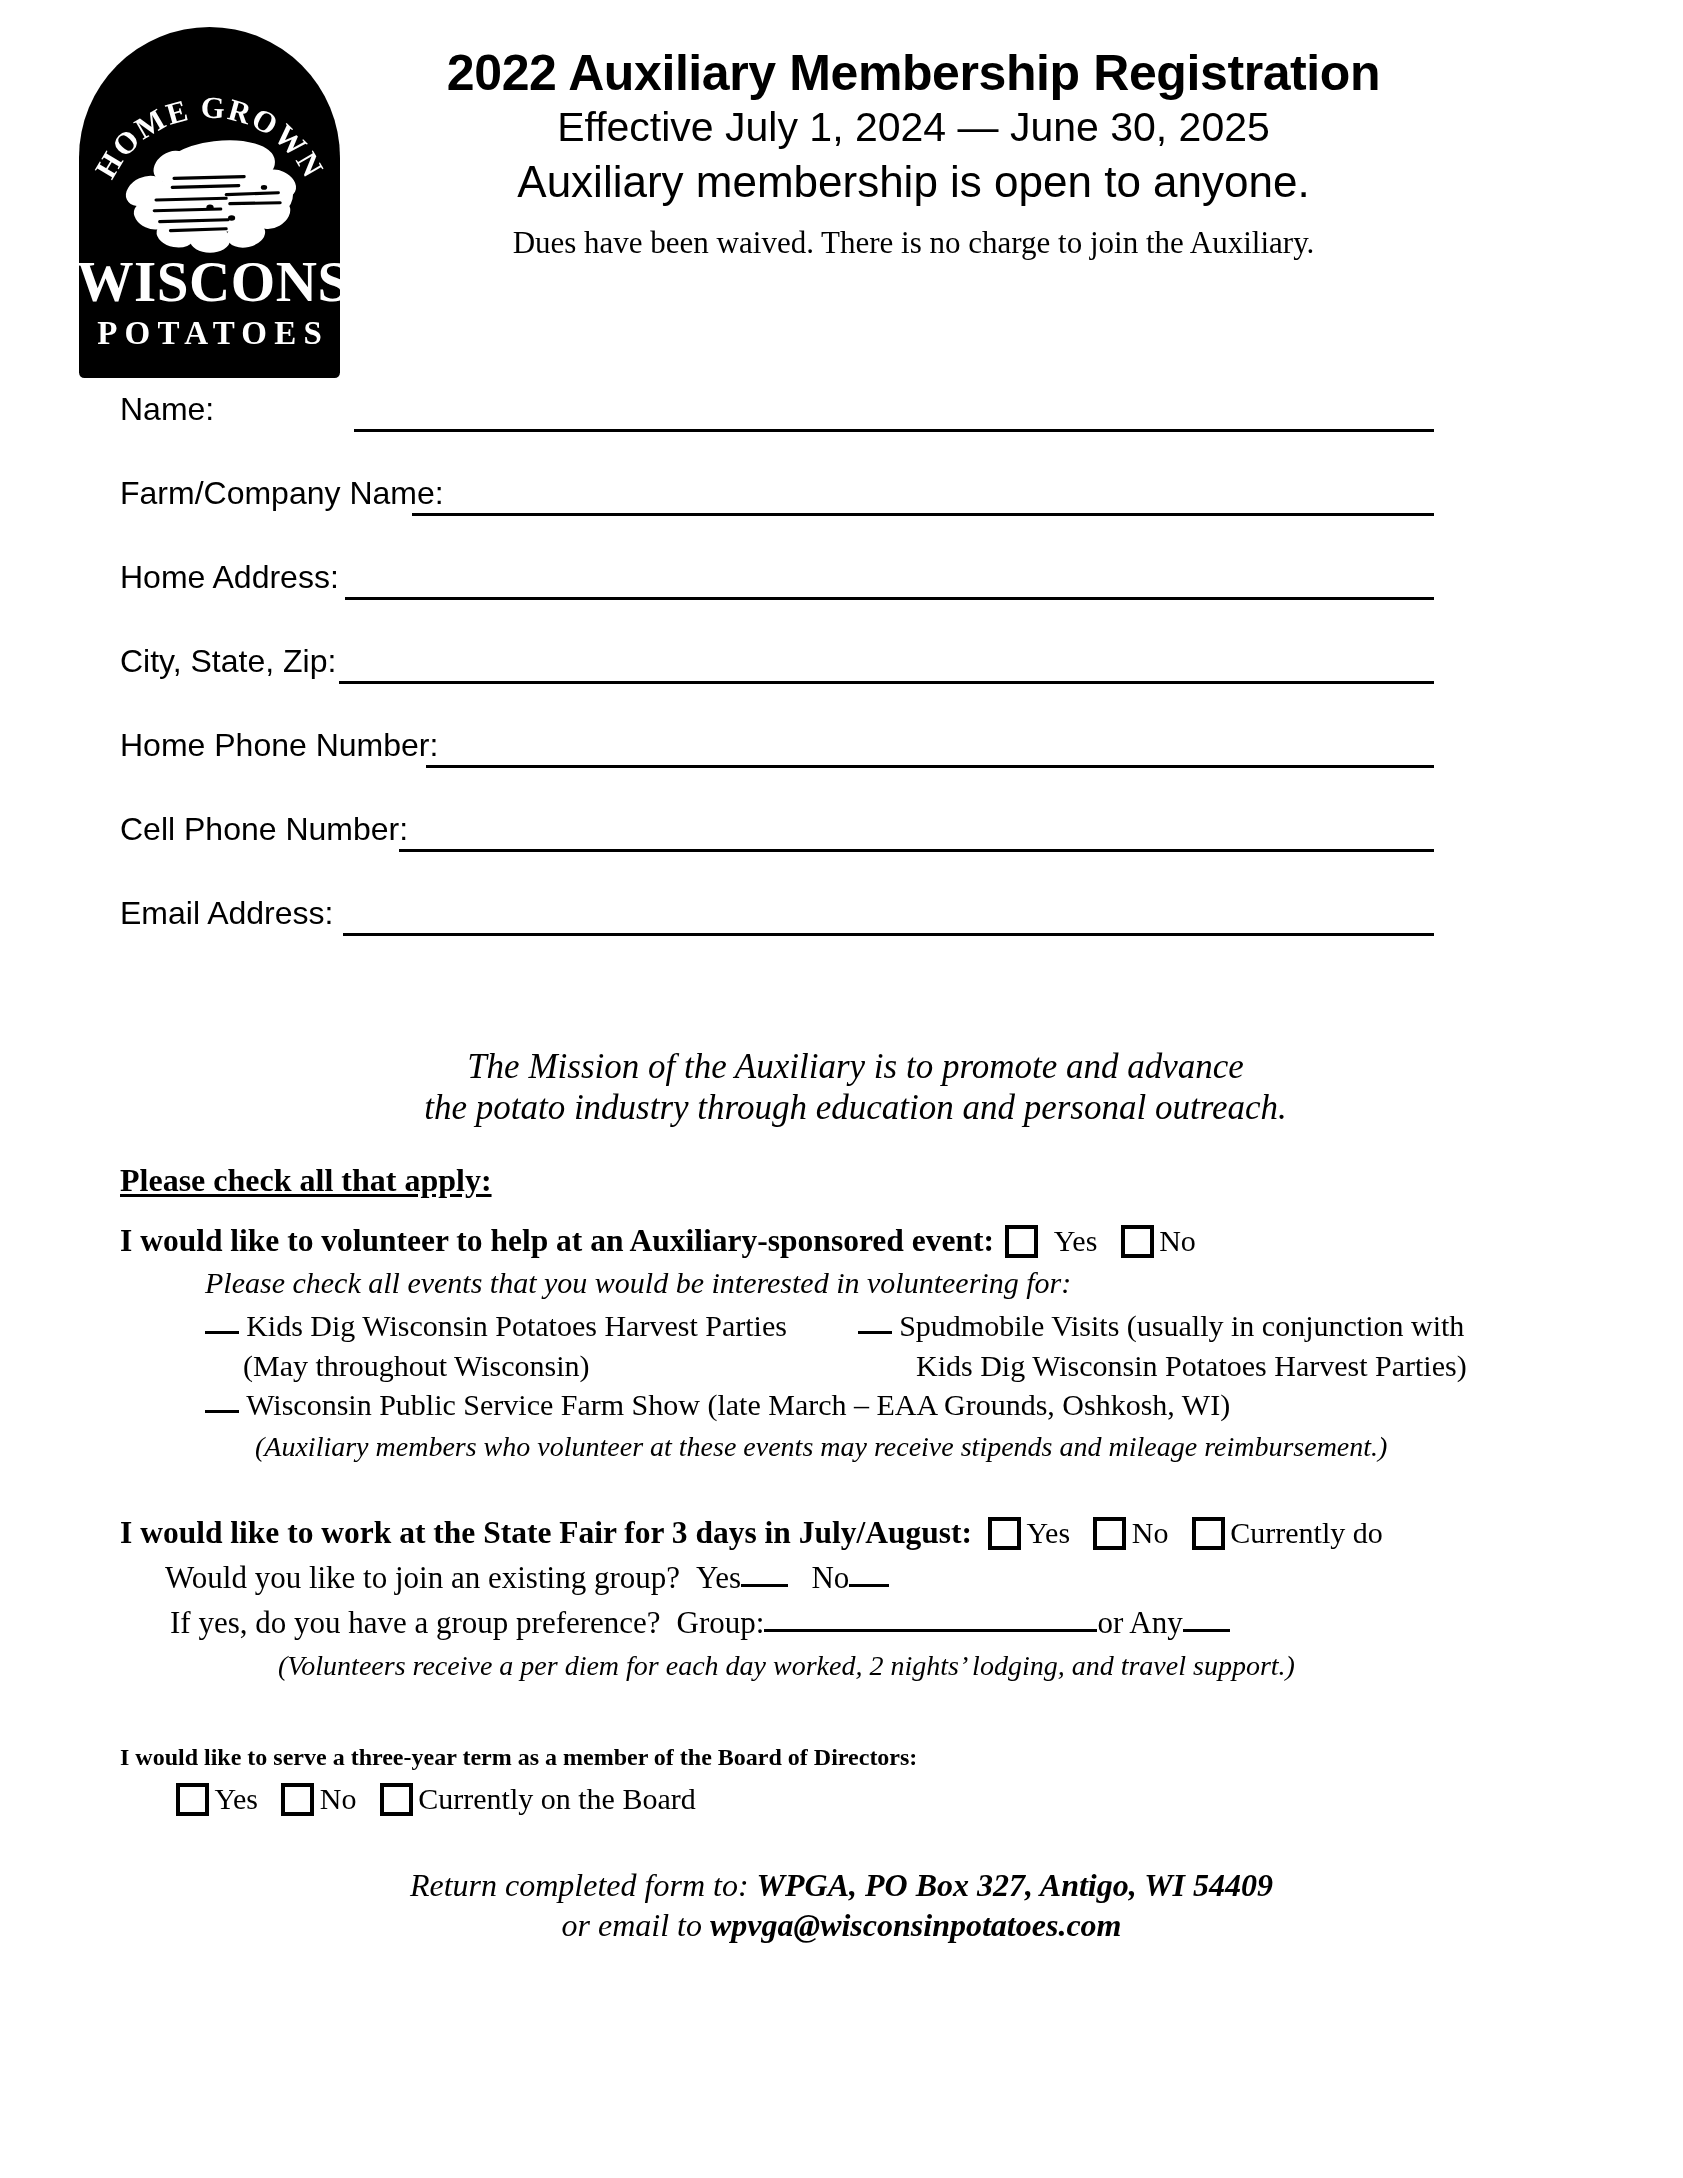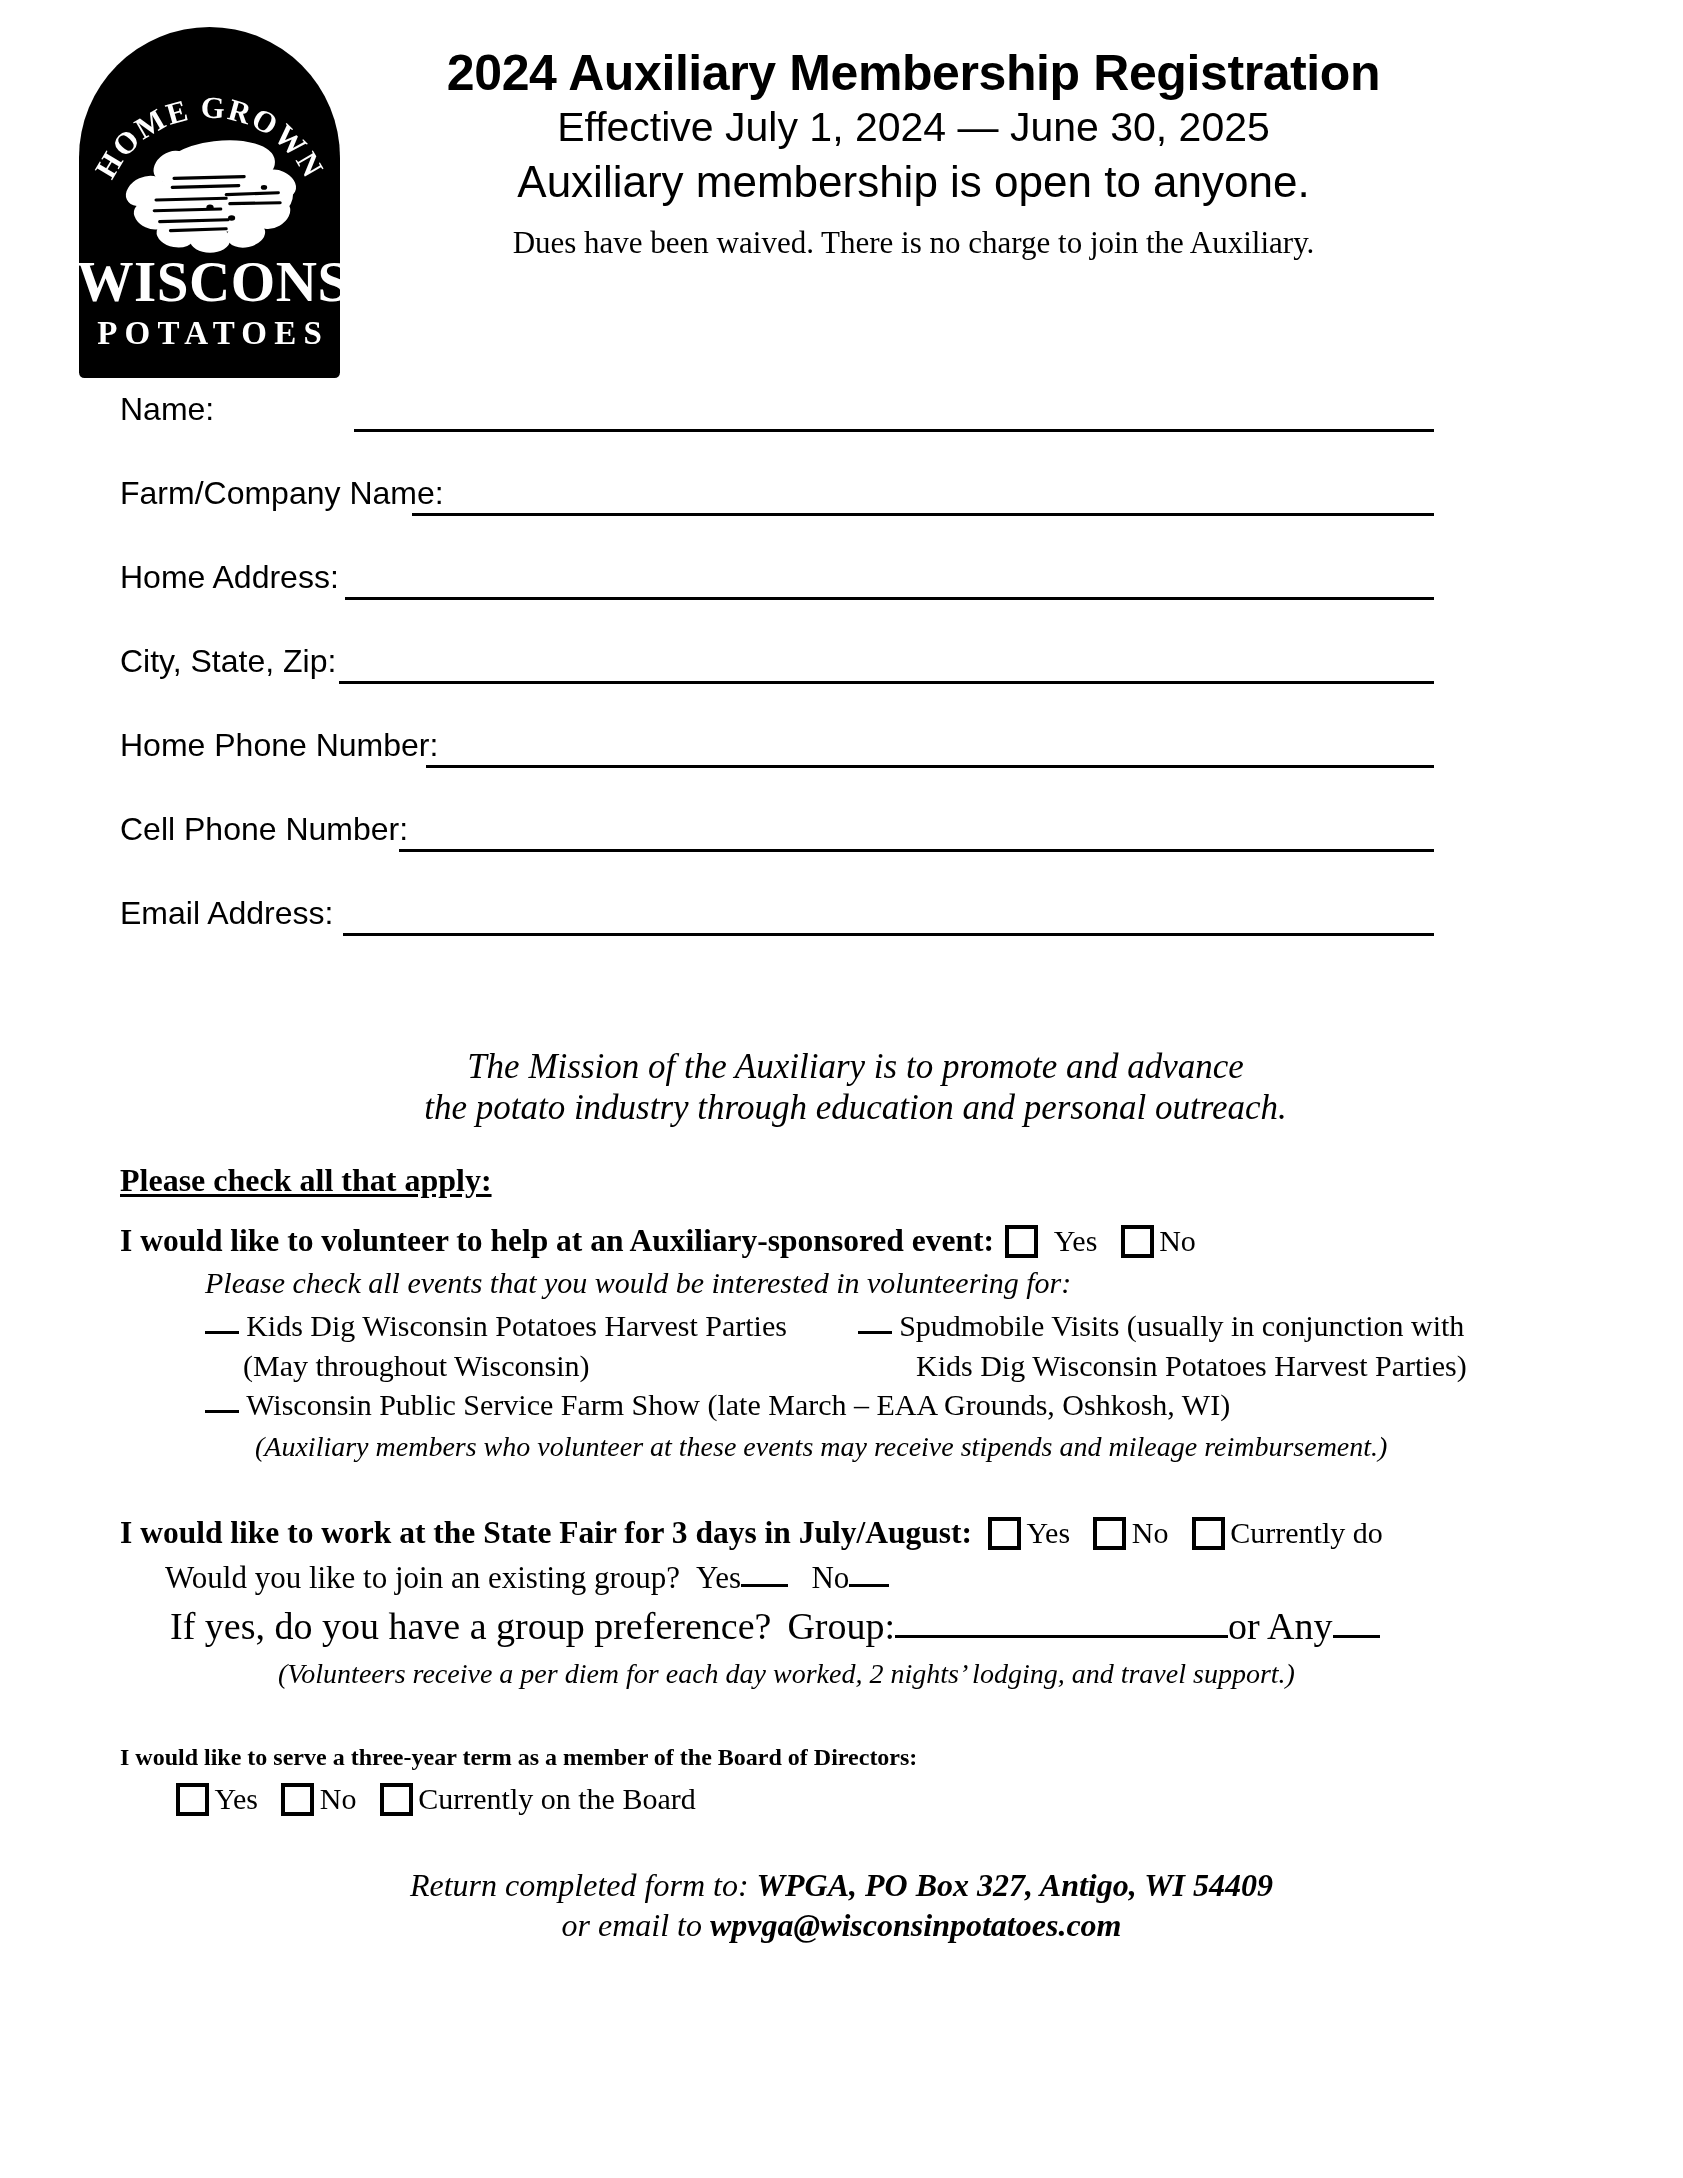--- a/index.html
+++ b/index.html
@@ -285,21 +285,21 @@
   .sf-line2 {
     margin-top: 10.8px;
     margin-left: 45px;
     font-size: 31px;
     white-space: nowrap;
     line-height: 1.1;
   }
   .sf-line3 {
     margin-top: 10.8px;
     margin-left: 50px;
-    font-size: 38px;
+    font-size: 31px;
     white-space: nowrap;
     line-height: 1.1;
   }
   .blank-sm {
     display: inline-block;
     border-bottom: 3.6px solid #000;
     width: 47px;
     vertical-align: 1.8px;
   }
   .blank-grp {
@@ -412,21 +412,21 @@
           <ellipse cx="160" cy="66" rx="3.5" ry="2.6"></ellipse>
         </g>
       </svg>
     </div>
 
     <div class="logo-wis">WISCONSIN</div>
     <div class="logo-pot">POTATOES</div>
   </div>
 
   <div class="hdr">
-    <div class="hdr-title">2024 Auxiliary Membership Registration</div>
+    <div class="hdr-title">2022 Auxiliary Membership Registration</div>
     <div class="hdr-sub1">Effective July 1, 2024 — June 30, 2025</div>
     <div class="hdr-sub2">Auxiliary membership is open to anyone.</div>
     <div class="hdr-sub3">Dues have been waived. There is no charge to join the Auxiliary.</div>
   </div>
 
   <div class="fields">
 
     <div class="field">
       <span class="field-label">Name:</span>
       <span class="field-rule" style="left:234px;"></span>

